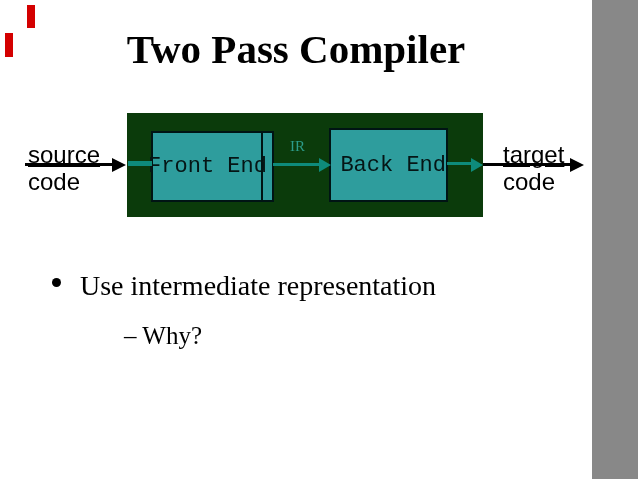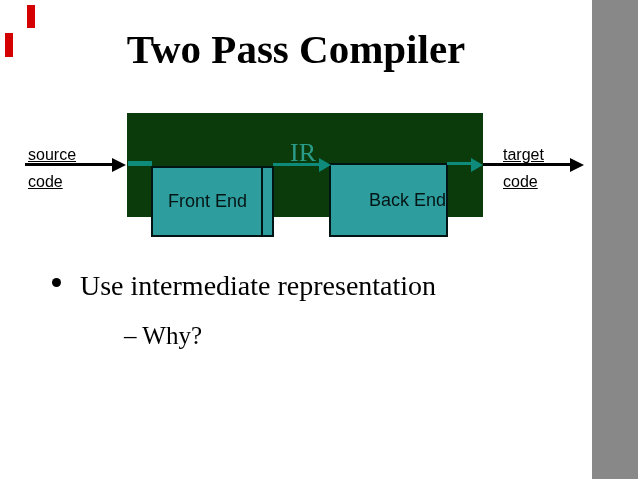--- a/index.html
+++ b/index.html
@@ -36,24 +36,23 @@
     position: absolute;
     left: 127px; top: 113px;
     width: 356px; height: 104px;
     background: var(--container-green, #0b3b0b);
   }
   .teal-box {
     position: absolute;
     background: var(--box-teal, #2e9d9d);
     border: 2px solid #001414;
     display: flex; align-items: center; justify-content: center;
-    font-family: Liberation Sans, sans-serif;
-    font-size: 18px;
+    font-family: Liberation Mono, monospace;
+    font-size: 22px;
     color: #051515;
-    margin-top: 35px;
   }
   .front-end { left: 151px; top: 131px; width: 119px; height: 67px; }
   .back-end  { left: 329px; top: 128px; width: 115px; height: 70px; justify-content: flex-end; }
   .fe-divider {
     position: absolute;
     left: 108px; top: 0; width: 2px; height: 100%;
     background: #001414;
   }
   .fe-text { position: relative; left: -5px; }
 
@@ -76,32 +75,31 @@
   .ir-arrow-head  { left: 319px; top: 158px; }
   .out-connector-line { left: 447px; top: 162px; width: 25px; height: 3px; }
   .out-connector-head { left: 471px; top: 158px; }
   .tgt-arrow-line { left: 483px; top: 163px; width: 88px; height: 3px; }
   .tgt-arrow-head { left: 570px; top: 158px; }
 
   .ir-label {
     position: absolute;
     left: 290px; top: 138px;
     font-family: "Liberation Serif", serif;
-    font-size: 26px;
+    font-size: 15px;
     color: var(--ir-label-teal, #2c9c8a);
   }
 
   
   .side-label {
     position: absolute;
     font-family: "Liberation Sans", sans-serif;
-    font-size: 16px;
+    font-size: 24px;
     line-height: 27px;
     color: var(--text-black, #000);
-    text-decoration: underline;
   }
   .side-label.src { left: 28px; top: 141px; }
   .side-label.tgt { left: 503px; top: 141px; }
   .side-label .l1 { text-decoration: underline; }
   .side-label span { display: block; }
 
   
   .bullet-dot {
     position: absolute;
     left: 52px; top: 278px;

